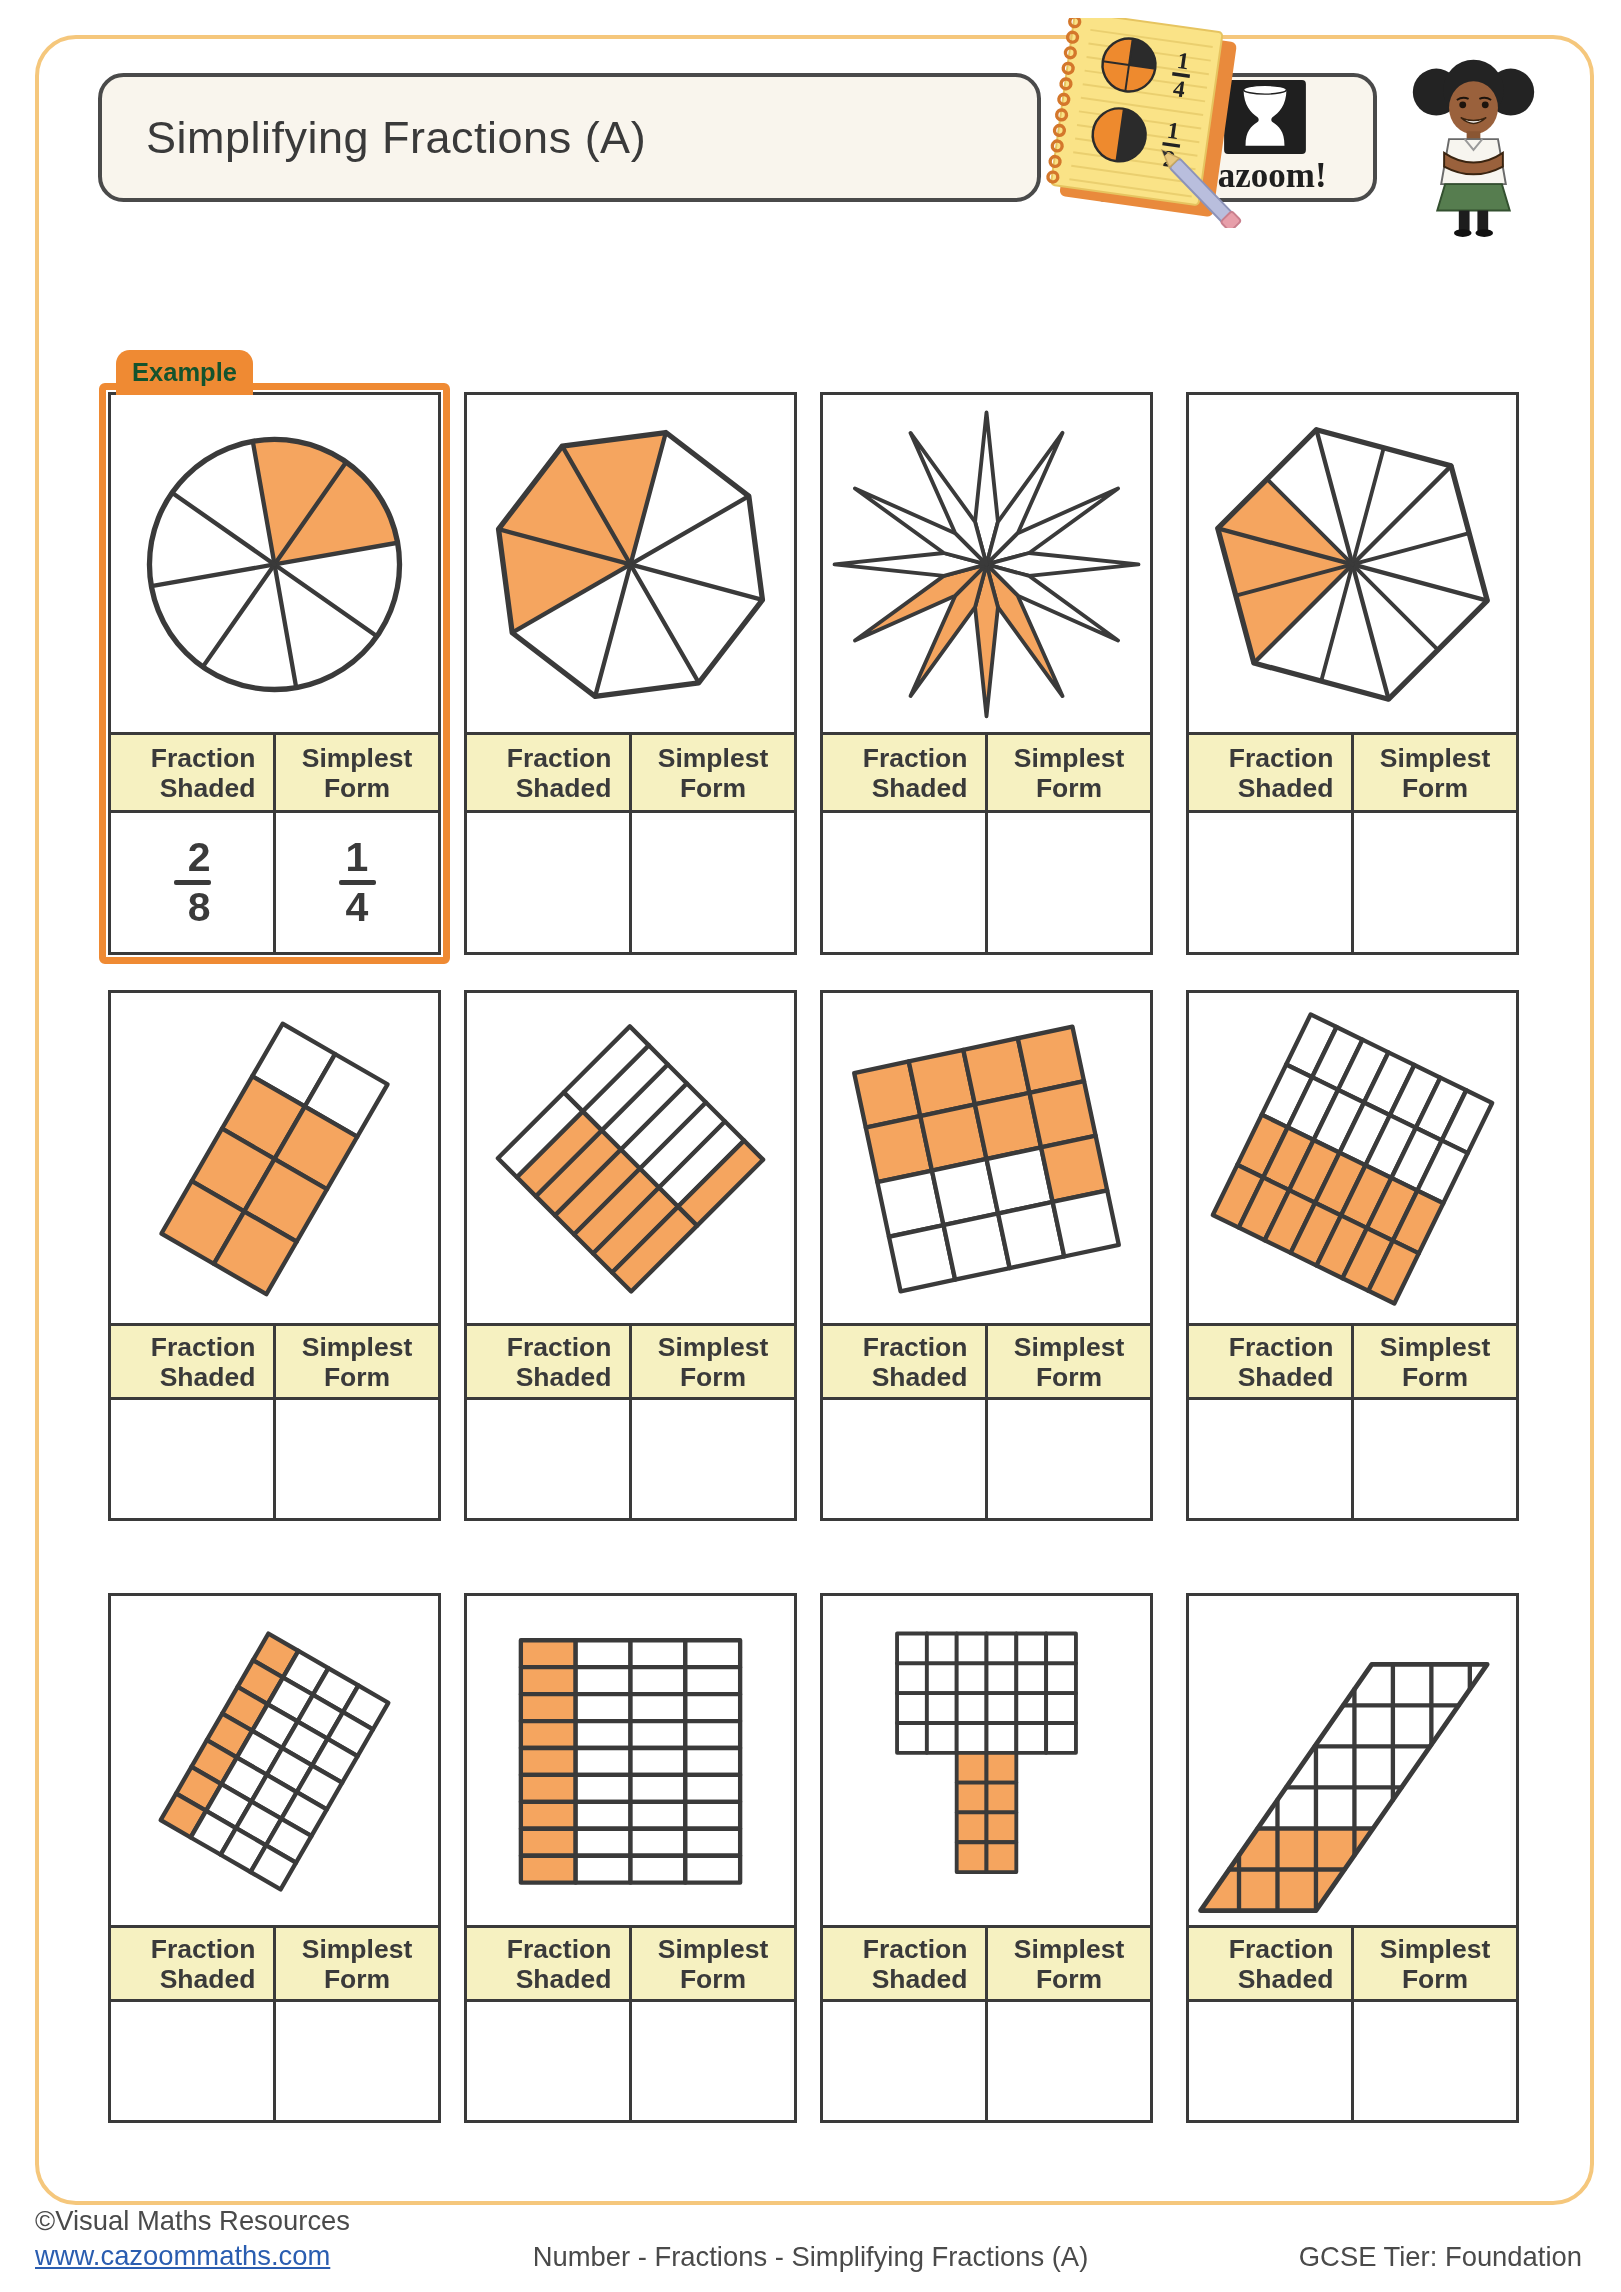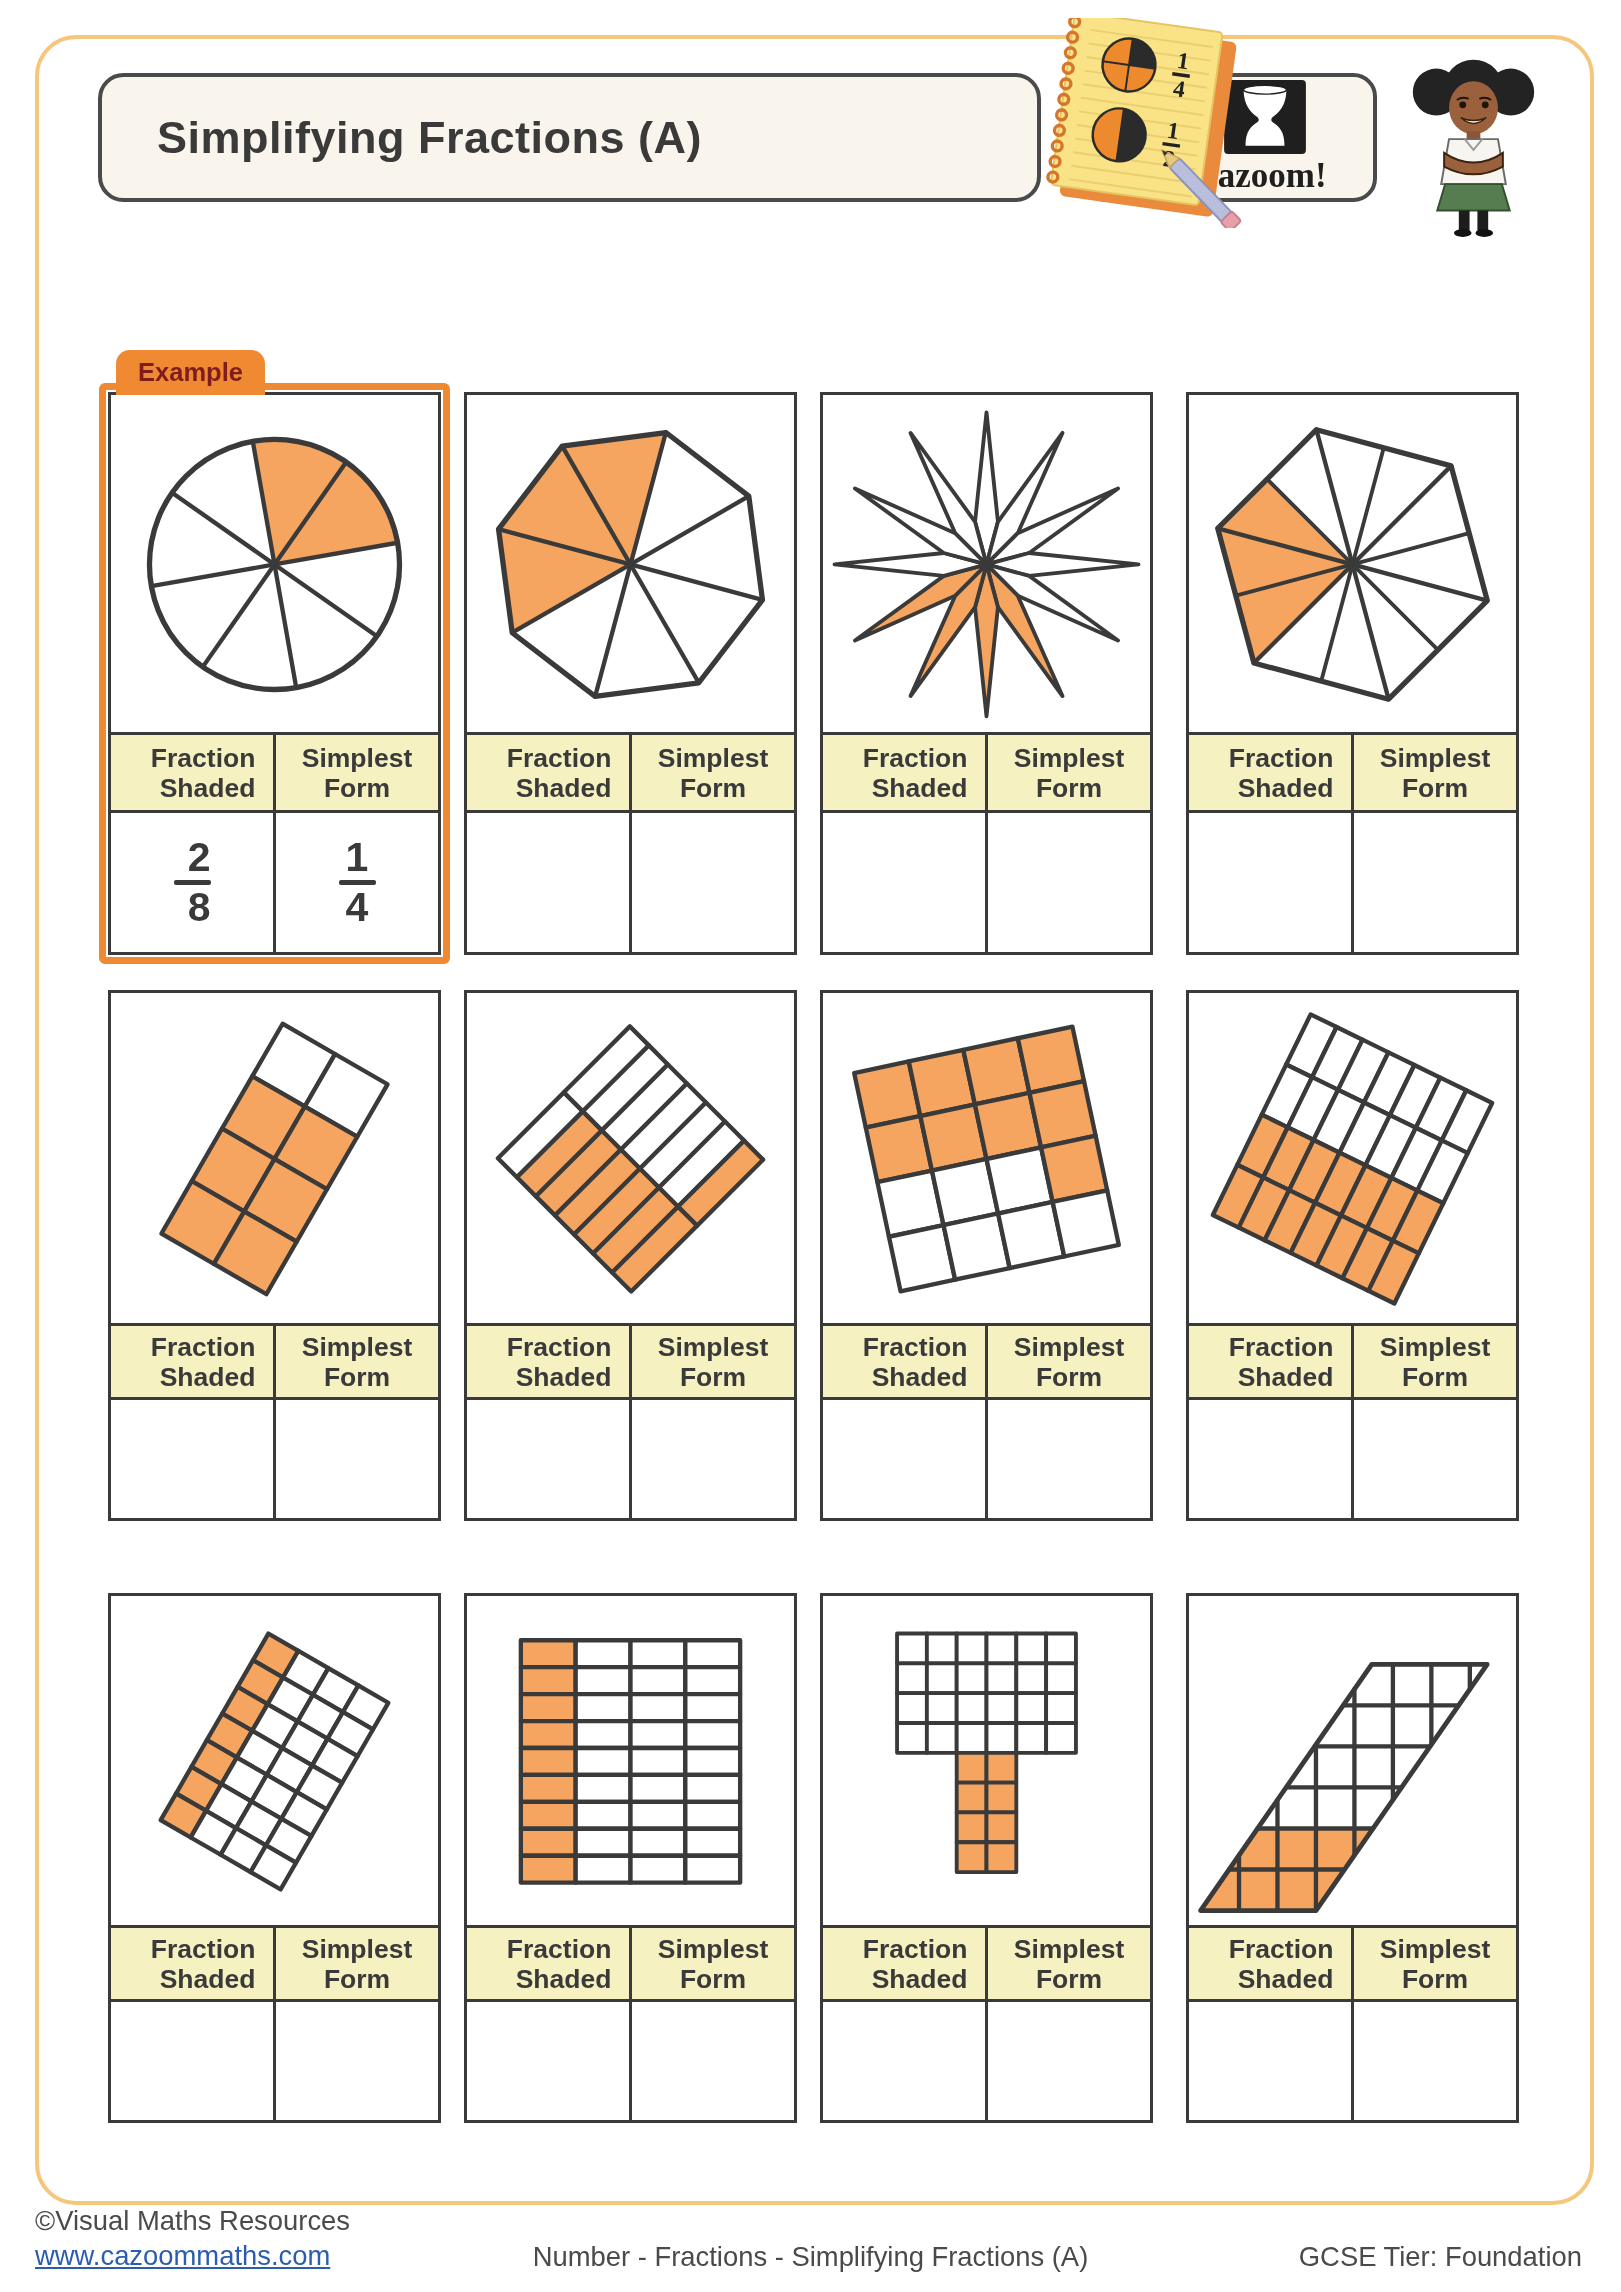--- a/index.html
+++ b/index.html
@@ -10,21 +10,21 @@
   .abs{position:absolute;}
   #page-frame{
     left:35px;top:35px;width:1551px;height:2162px;
     border:4.9px solid var(--pageBorder);border-radius:41px;
   }
   #title-box{
     left:98px;top:73px;width:943px;height:129px;background:var(--cream);
     border:4.9px solid #4a4a4a;border-radius:25.5px;display:flex;align-items:center;
     box-sizing:border-box;z-index:3;
   }
-  #title-box span{font-size:45px;font-weight:bold;padding-left:55px;letter-spacing:0.5px;}
+  #title-box span{font-size:45px;font-weight:normal;padding-left:44px;letter-spacing:0.5px;}
   #logo-box{
     left:1083px;top:73px;width:294px;height:129px;background:var(--cream);
     border:4.9px solid #4a4a4a;border-radius:23.5px;box-sizing:border-box;
     display:flex;flex-direction:column;align-items:center;justify-content:center;
     padding-left:69px;z-index:2;
   }
   .logo-text{font-family:"Liberation Serif",serif;font-weight:bold;font-size:35px;color:#1f1f1f;margin-top:2px;}
   #notebook{left:1031px;top:17.6px;width:247px;height:210px;z-index:4;}
   #girl{left:1400px;top:51px;width:147px;height:186px;z-index:4;}
   #instructions{
@@ -38,22 +38,22 @@
     display:flex;box-sizing:border-box;background:var(--hdrYellow);
     border:3.9px solid var(--dark);border-top:none;
   }
   .tbl-ans{display:flex;box-sizing:border-box;border:3.9px solid var(--dark);border-top:none;background:#fff;}
   .cell{flex:1;box-sizing:border-box;display:flex;align-items:center;justify-content:center;text-align:center;}
   .cell.first{border-right:3.9px solid var(--dark);text-align:right;}
   .hdr-txt{font-weight:bold;font-size:26.5px;line-height:30px;padding:3.9px 17.6px;}
   .frac{display:inline-block;font-weight:bold;font-size:41px;line-height:43px;}
   .frac .bar{height:4.9px;background:var(--dark);width:37px;margin:1px auto;border-radius:2px;}
   #example-tab{
-    left:116px;top:350px;width:149px;height:45px;background:var(--exOrange);
-    border-radius:13.7px 13.7px 0 0;color:#7f1d1d;font-weight:bold;font-size:25.5px;
+    left:116px;top:350px;width:137px;height:45px;background:var(--exOrange);
+    border-radius:13.7px 13.7px 0 0;color:#14532d;font-weight:bold;font-size:25.5px;
     display:flex;align-items:center;justify-content:center;z-index:5;
   }
   #example-frame{
     left:99px;top:383px;width:351px;height:581px;box-sizing:border-box;
     border:7.8px solid var(--exOrange);border-radius:5.9px;z-index:4;pointer-events:none;
   }
   #footer-left{left:35px;top:2203px;font-size:27.4px;color:#4a4a4a;line-height:35px;}
   #footer-link{color:var(--link);text-decoration:underline;margin-top:30px;}
   #footer-center{left:0;top:2241px;width:1621px;text-align:center;font-size:27.4px;color:#4a4a4a;}
   #footer-right{right:39px;top:2241px;font-size:27.4px;color:#4a4a4a;text-align:right;}

